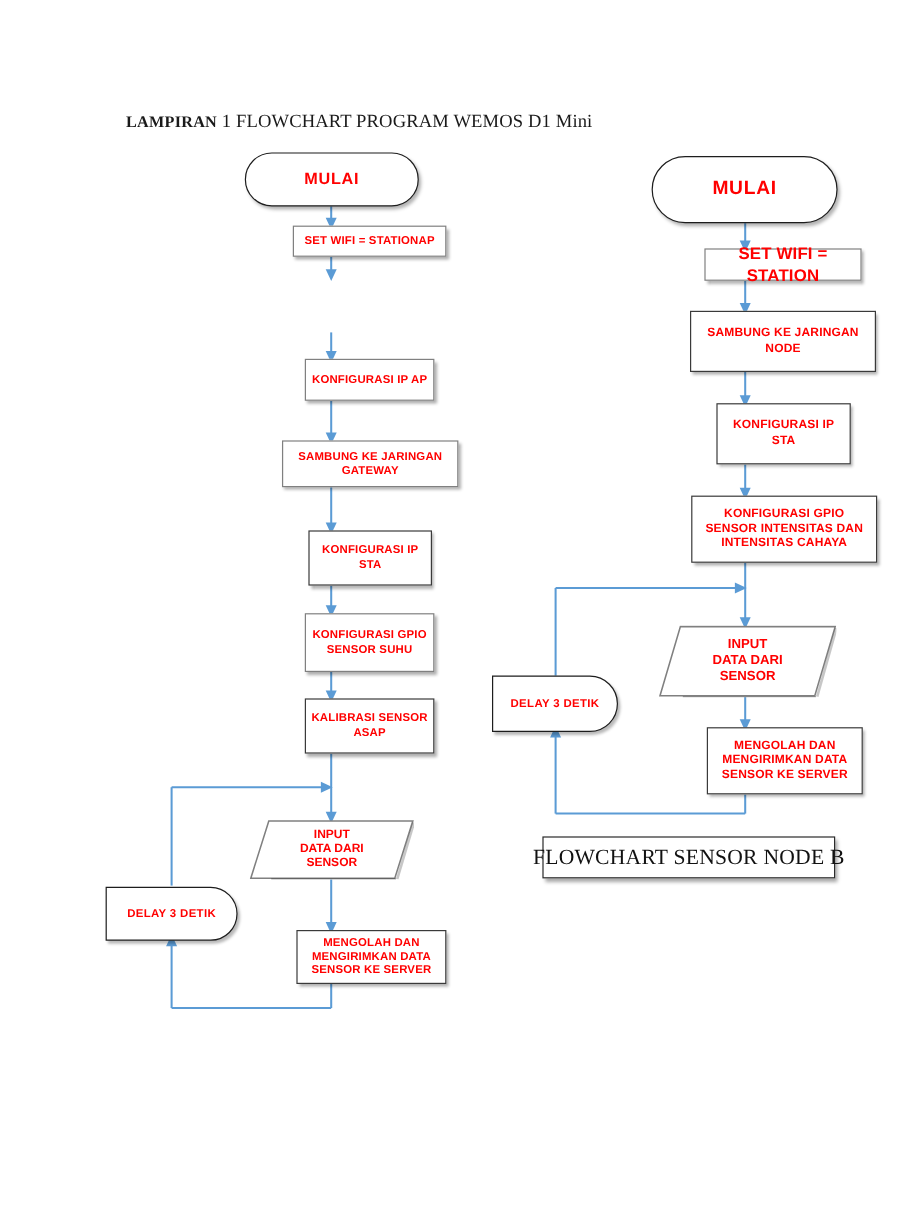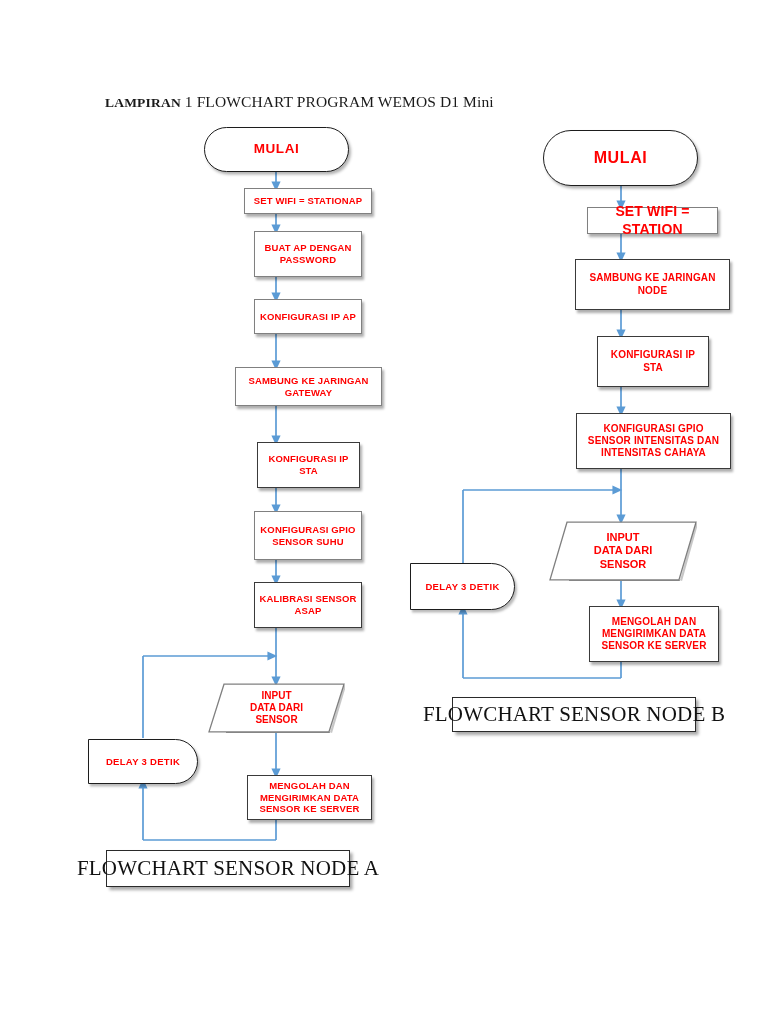--- a/index.html
+++ b/index.html
@@ -93,21 +93,21 @@
   .para .para-txt { position: relative; z-index: 2; }
 
   
   .caption {
     position: absolute;
     display: flex; align-items: center; justify-content: center;
     border: 1.4px solid #2a2a2a;
     box-shadow: 2.5px 3px 3px rgba(0,0,0,0.35);
     background: #fff;
     font-family: "Liberation Serif", serif;
-    font-size: 21px;
+    font-size: 18px;
     color: #111;
     letter-spacing: 0.2px;
     white-space: nowrap;
   }
 </style>
 </head>
 <body>
 
 <div id="page">
 
@@ -158,24 +158,20 @@
   </svg>
 
   <div class="node term" style="left:204px; top:127px; width:145px; height:45px; font-size:13.5px;">
     <span>MULAI</span>
   </div>
 
   <div class="node proc" style="left:212px; top:188px; width:128px; height:26px; font-size:9.5px;">
     <span>SET WIFI = STATIONAP</span>
   </div>
 
-  <div class="node proc" style="left:222px; top:231px; width:108px; height:46px; font-size:9.5px; flex-direction:column;">
-    <span>BUAT AP DENGAN</span>
-    <span>PASSWORD</span>
-  </div>
 
   <div class="node proc" style="left:222px; top:299px; width:108px; height:35px; font-size:9.5px;">
     <span>KONFIGURASI IP AP</span>
   </div>
 
   <div class="node proc" style="left:203px; top:367px; width:147px; height:39px; font-size:9.5px; flex-direction:column;">
     <span>SAMBUNG KE JARINGAN</span>
     <span>GATEWAY</span>
   </div>
 
@@ -208,23 +204,20 @@
   <div class="node delay" style="left:88px; top:739px; width:110px; height:45px; font-size:9.5px;">
     <span>DELAY 3 DETIK</span>
   </div>
 
   <div class="node proc dark" style="left:215px; top:775px; width:125px; height:45px; font-size:9.5px; flex-direction:column;">
     <span>MENGOLAH DAN</span>
     <span>MENGIRIMKAN DATA</span>
     <span>SENSOR KE SERVER</span>
   </div>
 
-  <div class="caption" style="left:106px; top:850px; width:244px; height:37px;">
-    <span>FLOWCHART SENSOR NODE A</span>
-  </div>
 
   <div class="node term" style="left:543px; top:130px; width:155px; height:56px; font-size:16px;">
     <span>MULAI</span>
   </div>
 
   <div class="node proc" style="left:555px; top:207px; width:131px; height:27px; font-size:14px;">
     <span>SET WIFI = STATION</span>
   </div>
 
   <div class="node proc dark" style="left:543px; top:259px; width:155px; height:51px; font-size:10px; flex-direction:column;">

